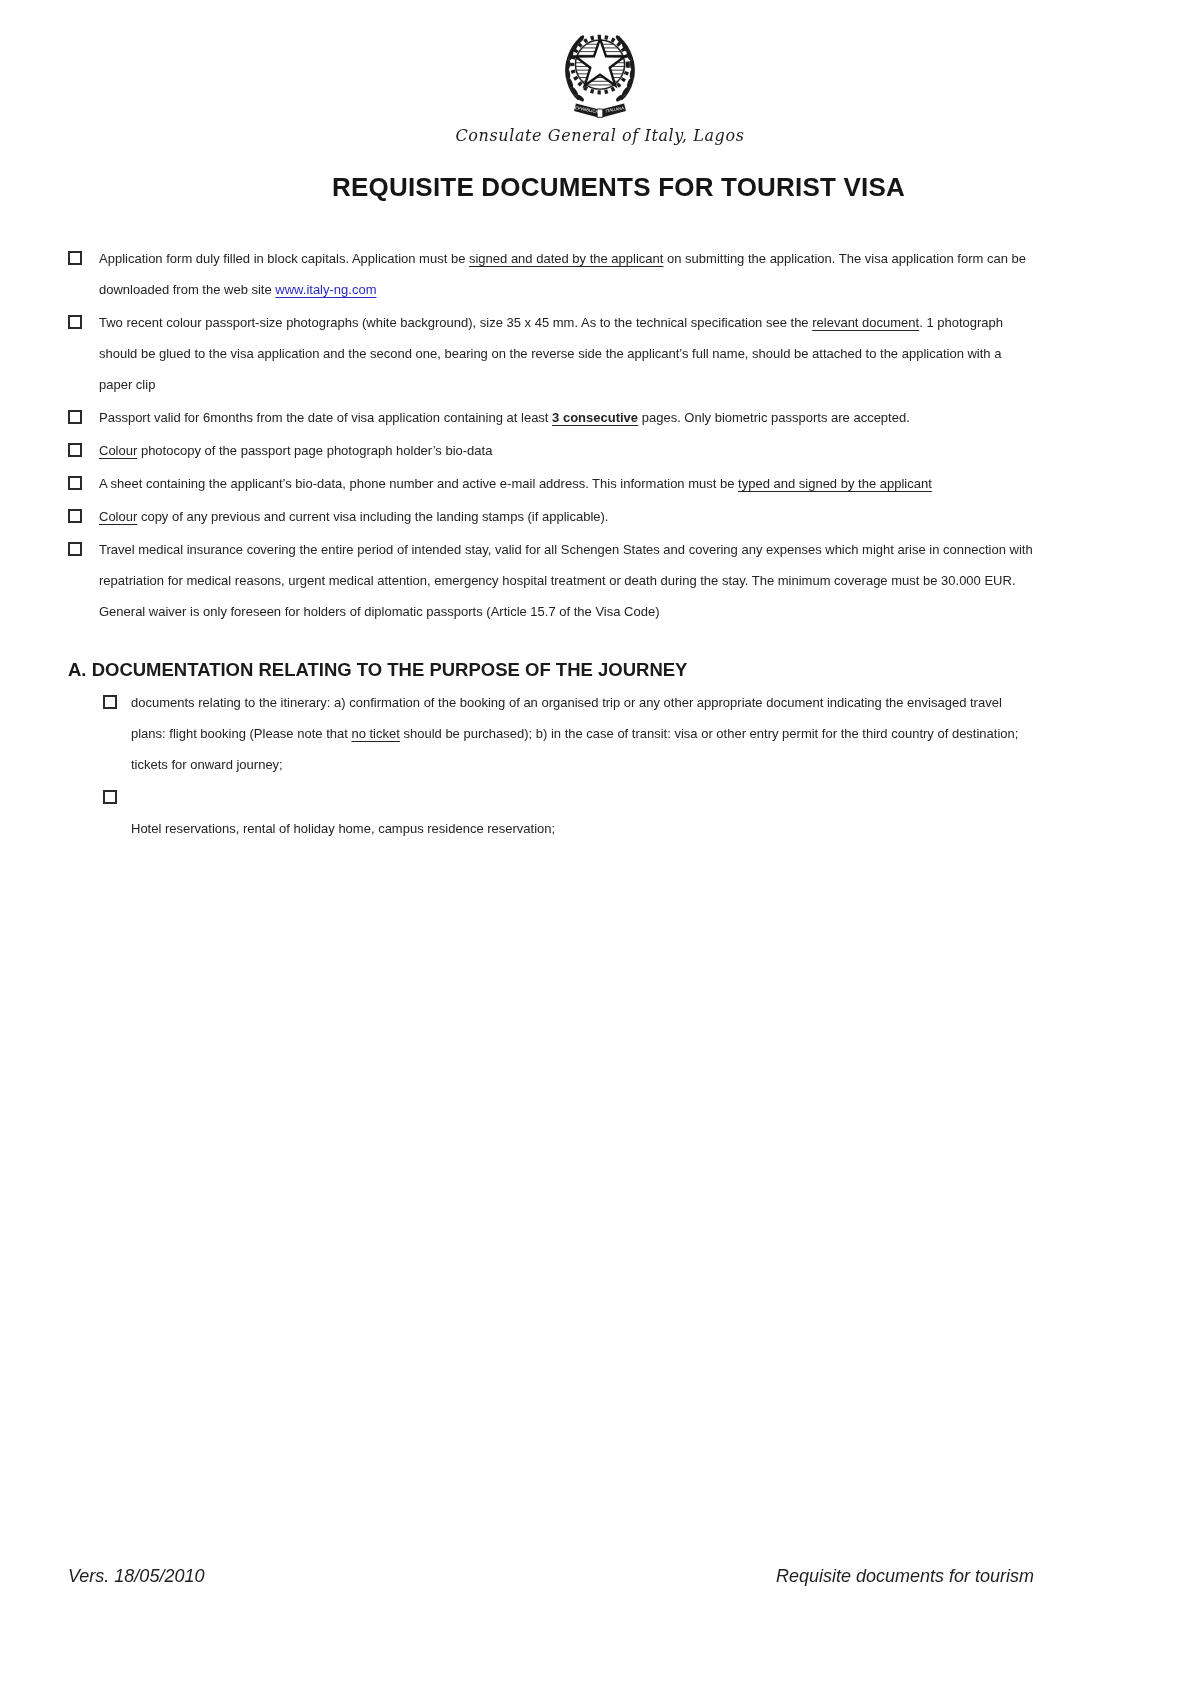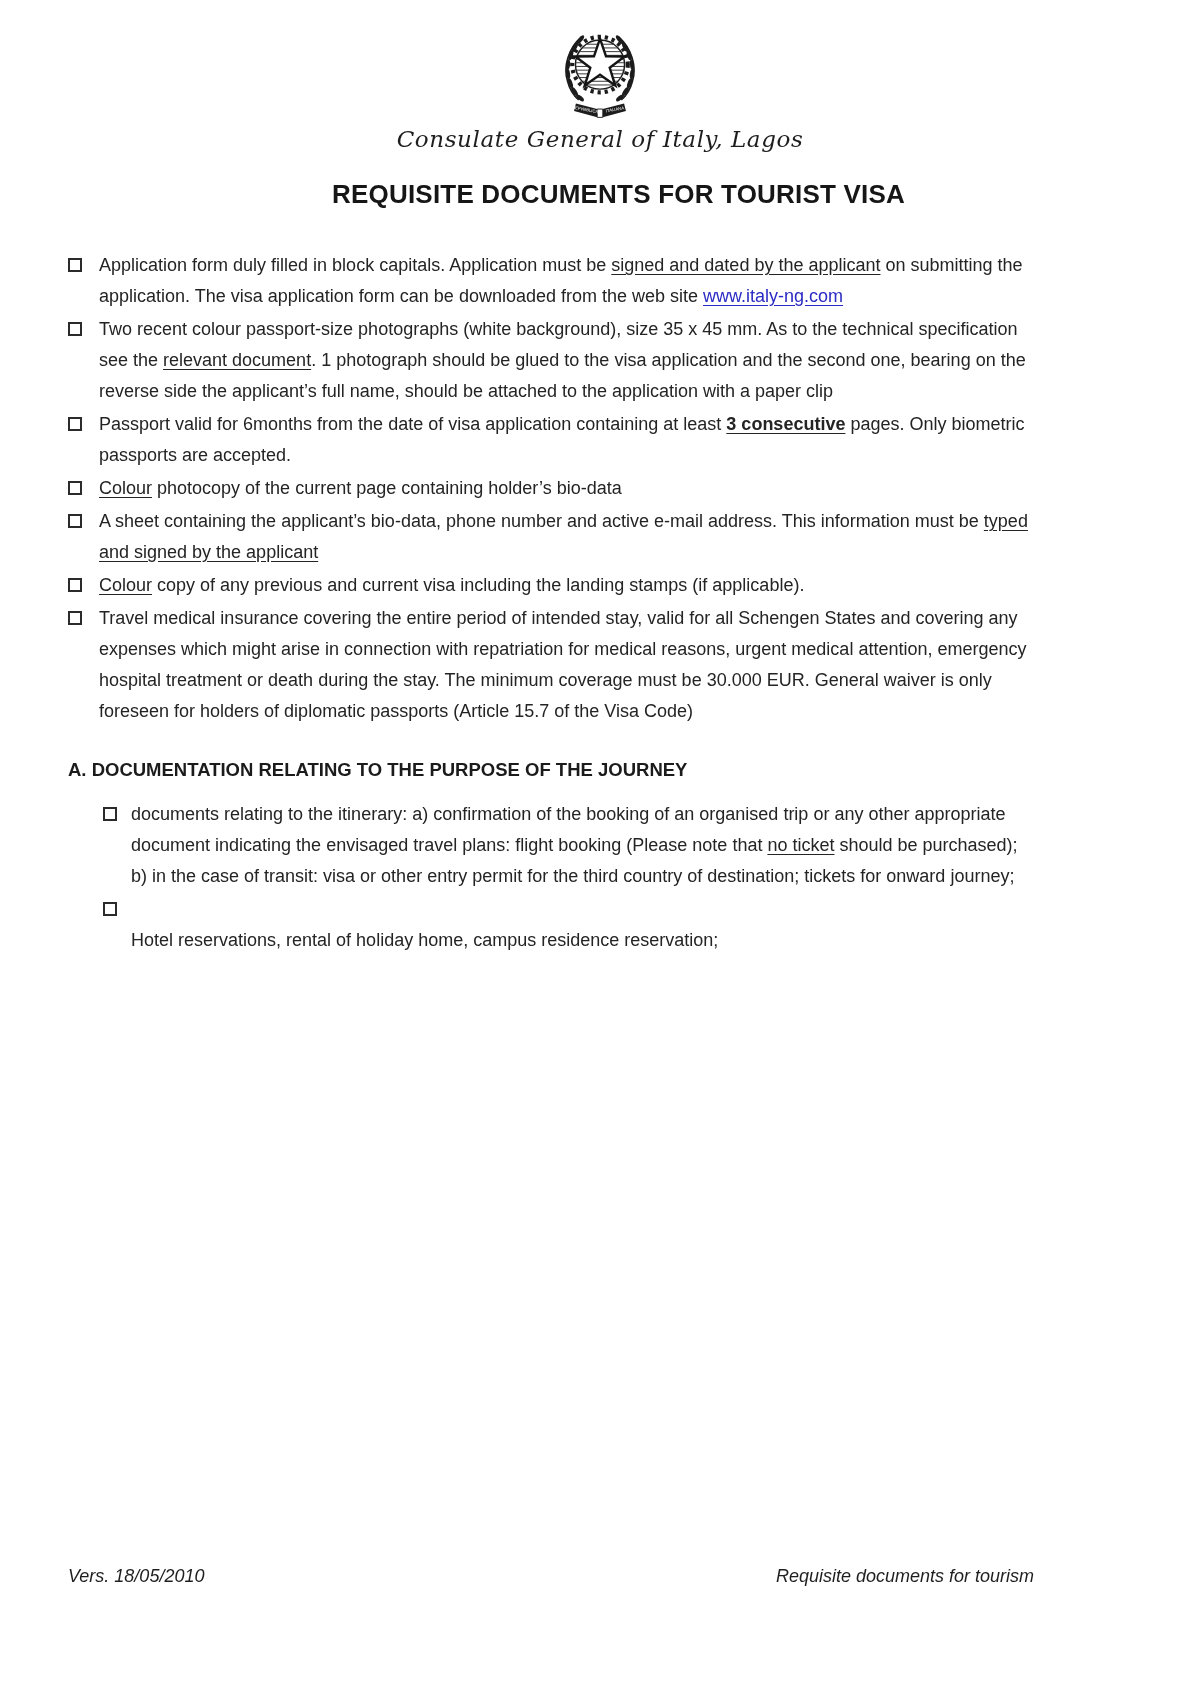--- a/index.html
+++ b/index.html
@@ -14,57 +14,57 @@
     font-family: "Liberation Sans", sans-serif;
     color: var(--text);
     overflow: hidden;
   }
   .header { padding-top: 22px; text-align: center; }
   .emblem-wrap { height: 100px; }
   .consulate-line {
     margin-top: 4px;
     font-family: "DejaVu Serif", "Liberation Serif", serif;
     font-style: italic;
-    font-size: 23px;
+    font-size: 16px;
     letter-spacing: 0.6px;
     color: #1e1e1e;
   }
   .doc-title {
     margin-top: 27px;
     font-size: 26px;
     font-weight: 700;
     letter-spacing: 0.2px;
     color: #161616;
     padding-left: 37px;
   }
   .main-list { margin: 40px 163px 0 68px; }
   .sub-list  { margin: 6px 163px 0 103px; }
   .check-item {
     display: flex;
     align-items: flex-start;
-    font-size: 18px;
+    font-size: 13px;
     line-height: 31px;
     margin-bottom: 2px;
   }
   .checkbox {
     flex: none;
     width: 14px;
     height: 14px;
     border: 2px solid #2b2b2b;
     margin-top: 8px;
     margin-right: 17px;
     background: #fff;
   }
   .sub-list .checkbox { margin-right: 14px; }
   .item-text { flex: 1; }
   .u   { text-decoration: underline; text-underline-offset: 3px; }
   .bu  { font-weight: 700; text-decoration: underline; text-underline-offset: 3px; }
   .link{ color: var(--link); text-decoration: underline; text-underline-offset: 3px; cursor: pointer; }
   .section-heading {
-    margin: 32px 163px 18px 68px;
+    margin: 32px 163px 6px 68px;
     font-size: 18.5px;
     font-weight: 700;
     color: #1b1b1b;
   }
   .footer {
     position: absolute;
     left: 68px;
     right: 166px;
     top: 1566px;
     display: flex;
@@ -140,21 +140,21 @@
       <div class="check-item">
         <span class="checkbox"></span>
         <div class="item-text"><span>Two recent colour passport-size photographs (white background), size 35 x 45 mm. As to the technical specification see the </span><span class="u">relevant document</span><span>. 1 photograph should be glued to the visa application and the second one, bearing on the reverse side the applicant’s full name, should be attached to the application with a paper clip</span></div>
       </div>
       <div class="check-item">
         <span class="checkbox"></span>
         <div class="item-text"><span>Passport valid for 6months from the date of visa application containing at least </span><span class="bu">3 consecutive</span><span> pages. Only biometric passports are accepted.</span></div>
       </div>
       <div class="check-item">
         <span class="checkbox"></span>
-        <div class="item-text"><span class="u">Colour</span><span> photocopy of the current page containing holder’s bio-data</span></div>
+        <div class="item-text"><span class="u">Colour</span><span> photocopy of the passport page photograph holder’s bio-data</span></div>
       </div>
       <div class="check-item">
         <span class="checkbox"></span>
         <div class="item-text"><span>A sheet containing the applicant’s bio-data, phone number and active e-mail address. This information must be </span><span class="u">typed and signed by the applicant</span></div>
       </div>
       <div class="check-item">
         <span class="checkbox"></span>
         <div class="item-text"><span class="u">Colour</span><span> copy of any previous and current visa including the landing stamps (if applicable).</span></div>
       </div>
       <div class="check-item">

